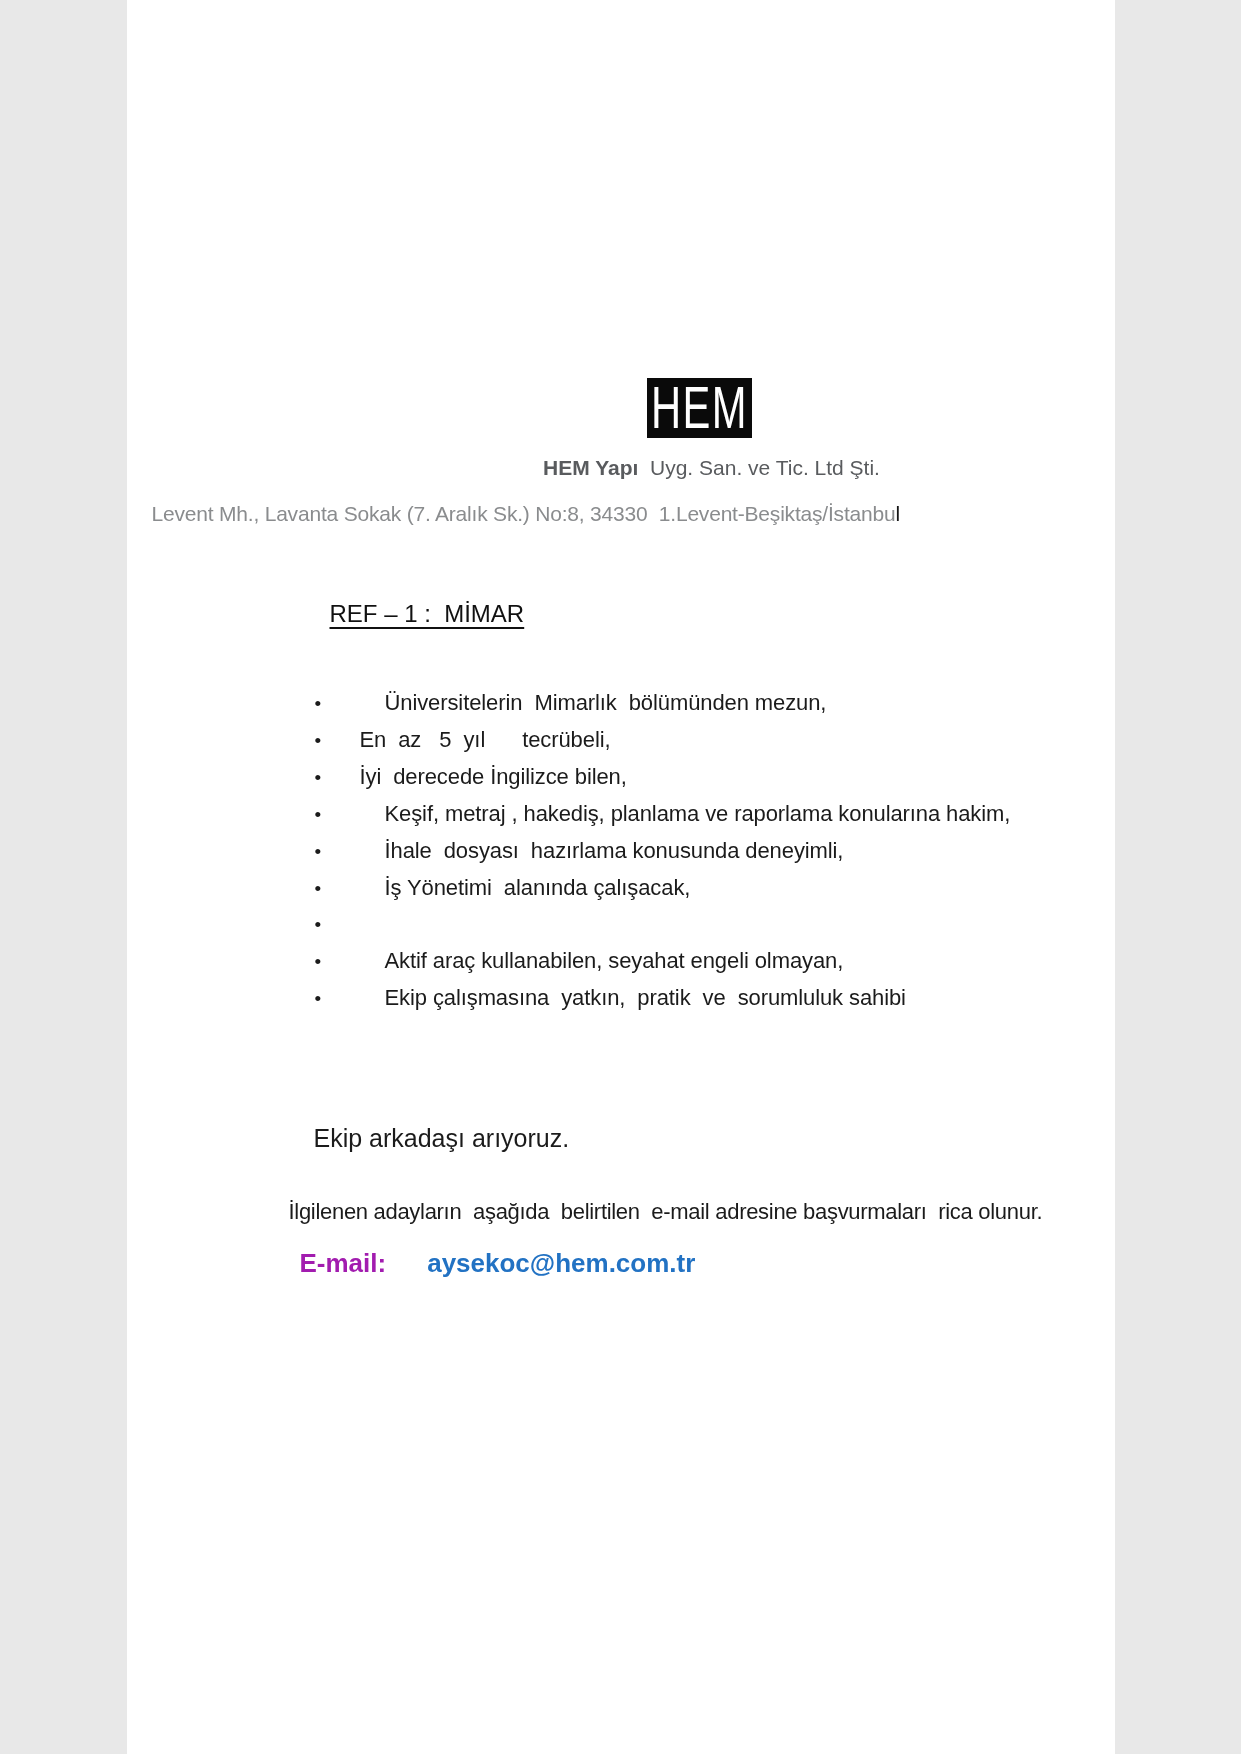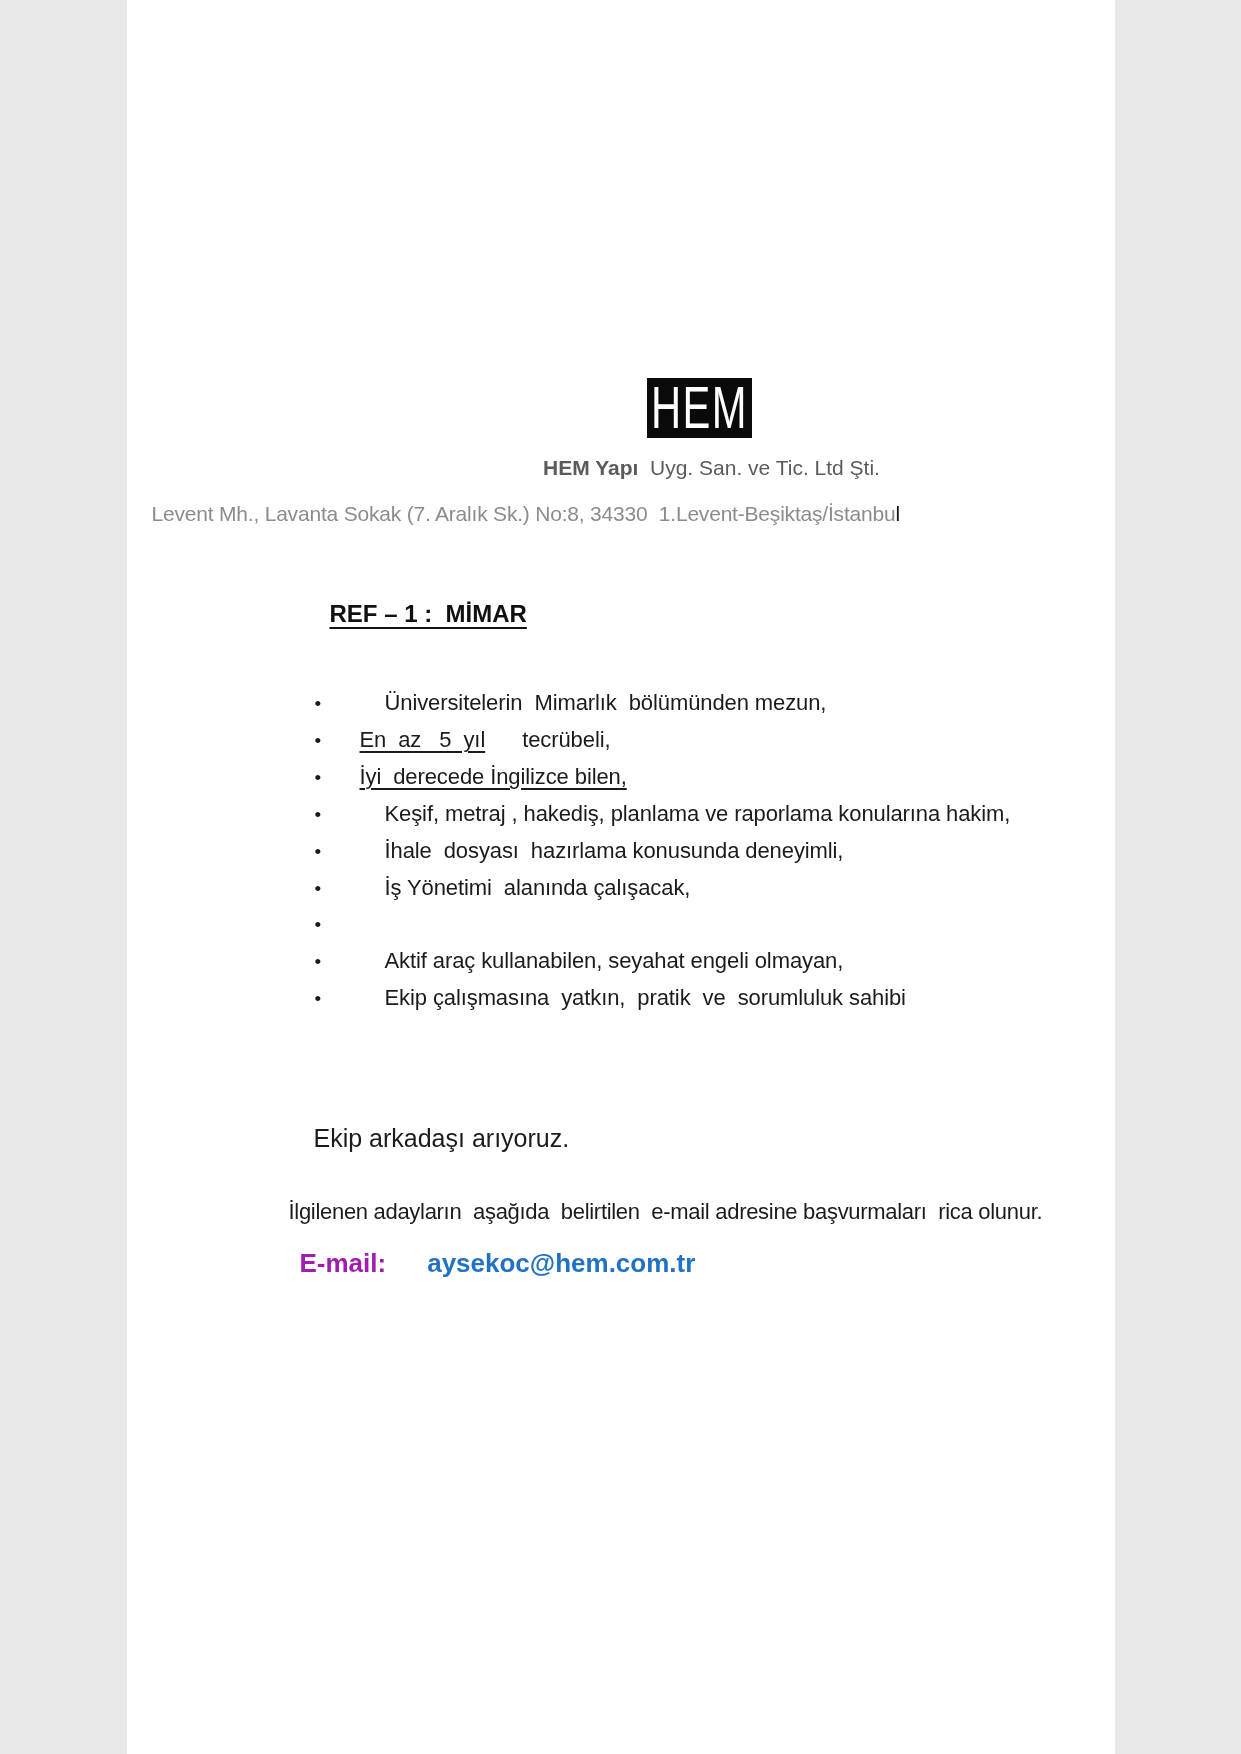--- a/index.html
+++ b/index.html
@@ -51,21 +51,21 @@
     font-size: 21px;
     letter-spacing: -0.2px;
     color: var(--address_gray, #8a8c8e);
   }
   .address-line .tail { color: #161616; }
 
   
   .ref-heading {
     left: 178px; top: 600px;
     font-size: 24px;
-    font-weight: bold;
+    font-weight: normal;
     color: #111111;
     text-decoration: underline;
     text-decoration-thickness: 2px;
     text-underline-offset: 5px;
   }
 
   
   .req-list {
     left: 188px; top: 685px;
     margin: 0; padding: 0;
@@ -78,21 +78,20 @@
     line-height: 36px;
     letter-spacing: -0.1px;
     color: #1b1b1b;
   }
   .req-list .marker {
     width: 20px;
     flex: 0 0 20px;
     font-size: 19px;
   }
   .u-part {
-    text-decoration: underline;
     text-decoration-thickness: 2px;
     text-underline-offset: 4px;
   }
 
   
   .team-line {
     left: 162px; top: 1124px;
     font-size: 25px;
   }
   .apply-line {

